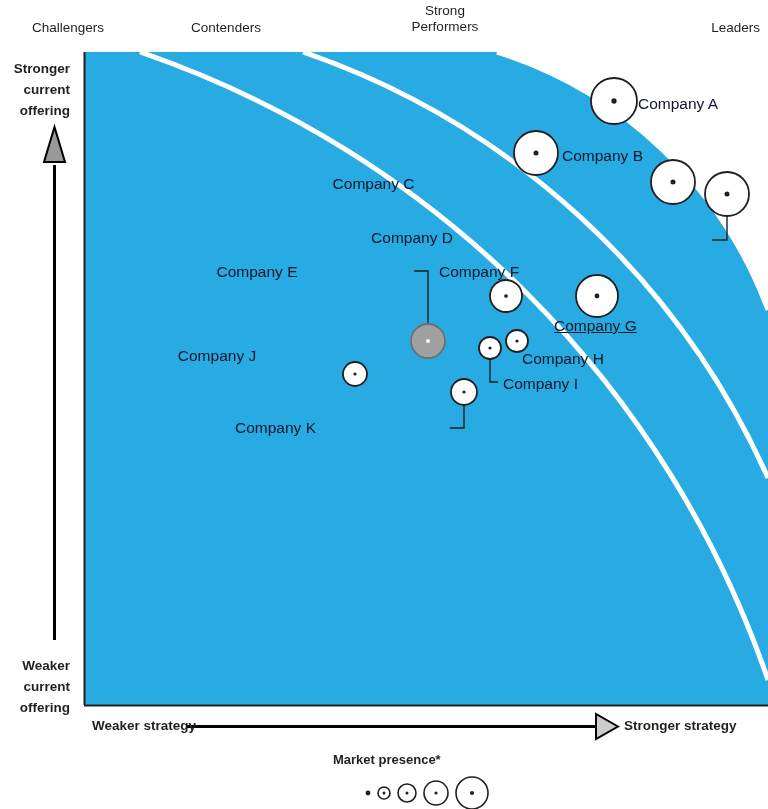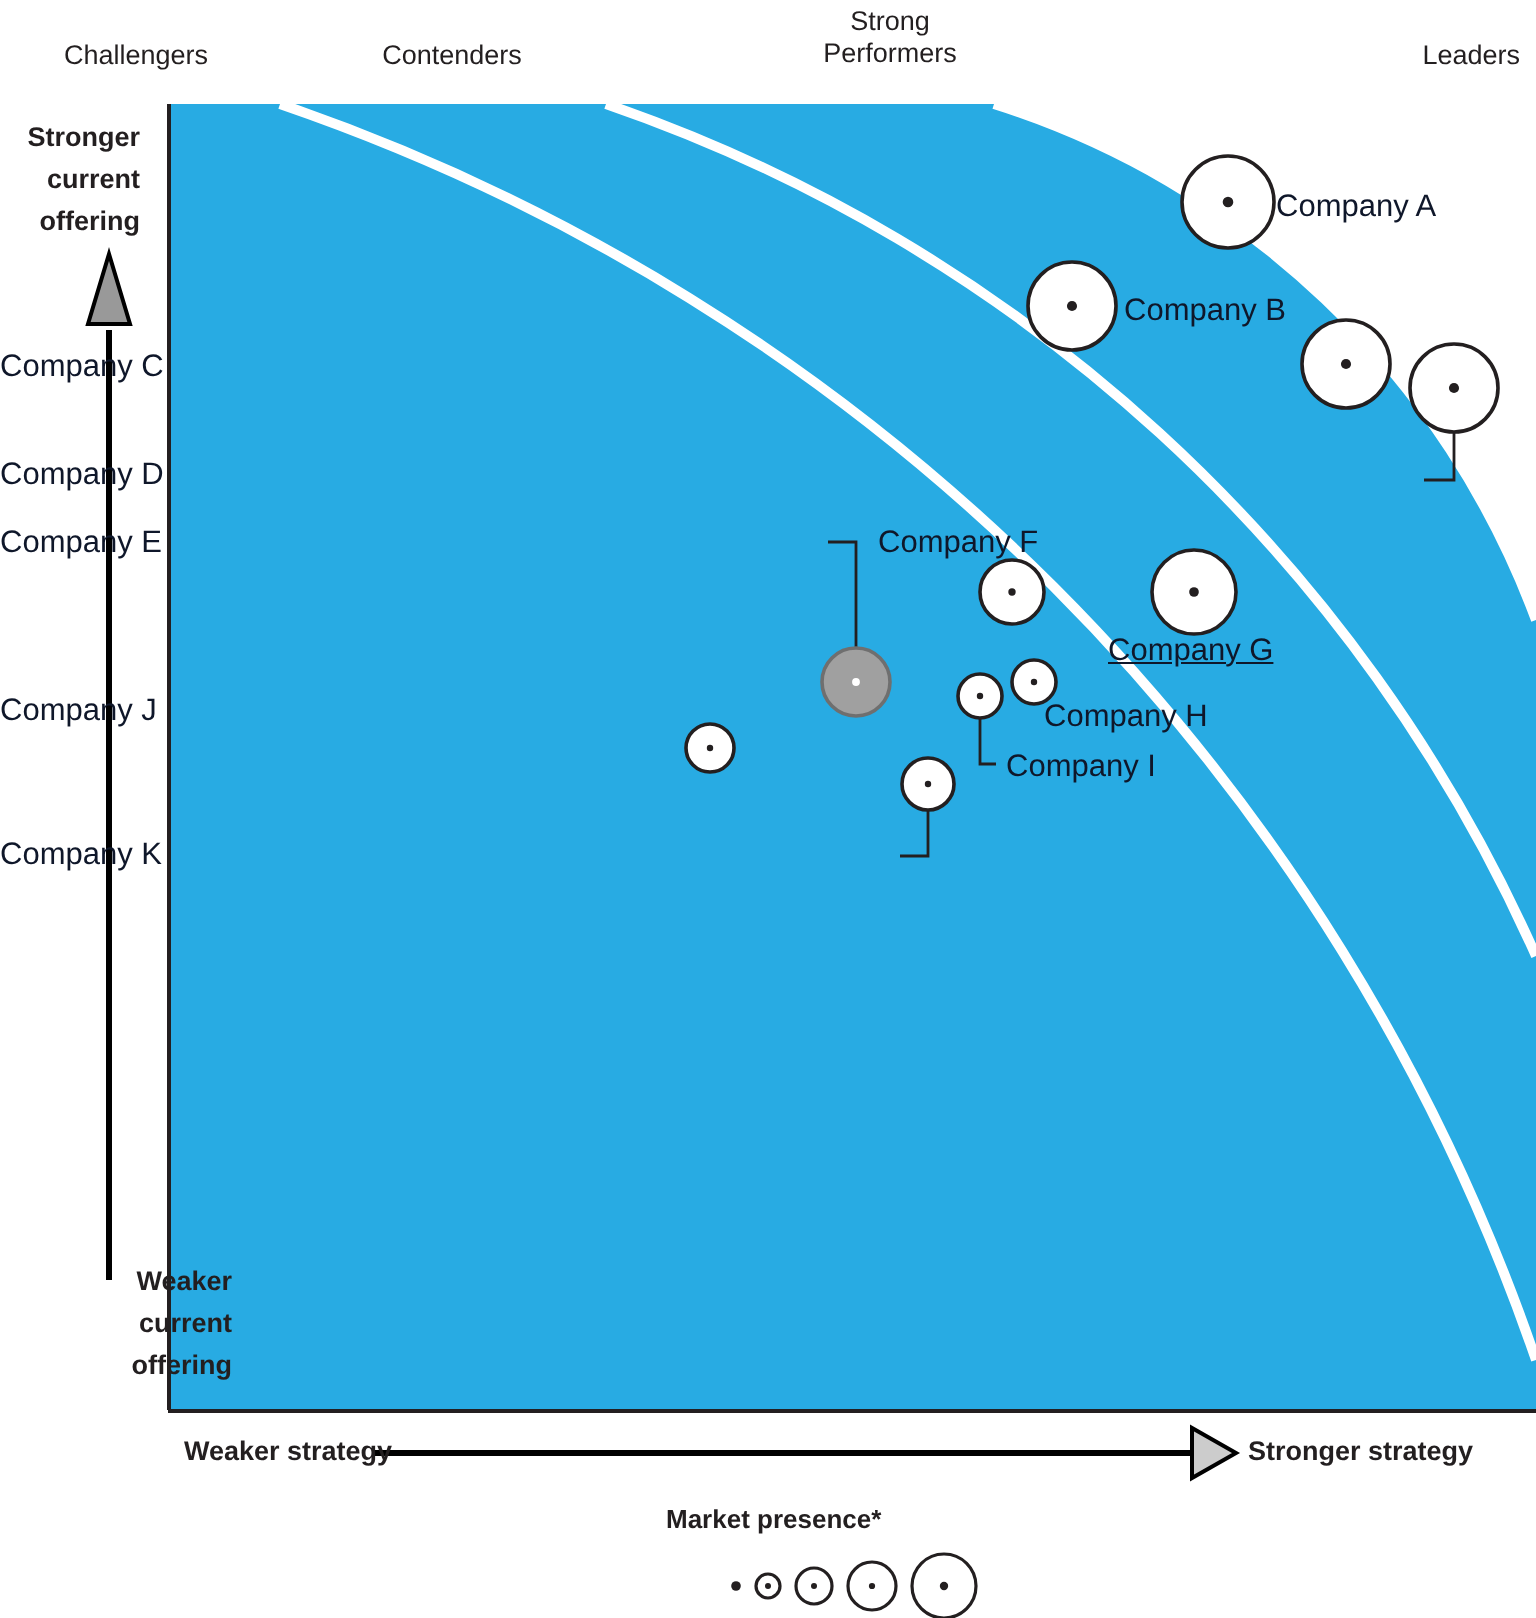--- a/index.html
+++ b/index.html
@@ -33,21 +33,21 @@
   .y-lab{
     position:absolute;
     font-weight:bold;
     font-size:13.5px;
     line-height:21px;
     color:#231f20;
     text-align:right;
     width:70px;
   }
   #y-top{left:0px;top:58px;}
-  #y-bottom{left:0px;top:630px;padding-left:46px;}
+  #y-bottom{left:0px;top:655px;}
 
   
   .x-lab{
     position:absolute;
     font-weight:bold;
     font-size:13.5px;
     color:#231f20;
     white-space:nowrap;
   }
   #x-left{left:92px;top:718px;}
@@ -68,21 +68,21 @@
 
   
   .blabel{
     position:absolute;
     font-size:15.5px;
     line-height:17px;
     color:#0f172a;
     white-space:nowrap;
   }
   .blabel.right{text-align:left;}
-  .blabel.leftal{text-align:left;}
+  .blabel.leftal{text-align:center;margin-left:48px;}
 </style>
 </head>
 <body>
 
 <div id="root">
 
   <svg class="svg-layer" viewBox="0 0 768 809">
     <defs>
       <clipPath id="plotclip">
         <rect x="84" y="52" width="684" height="653"></rect>

